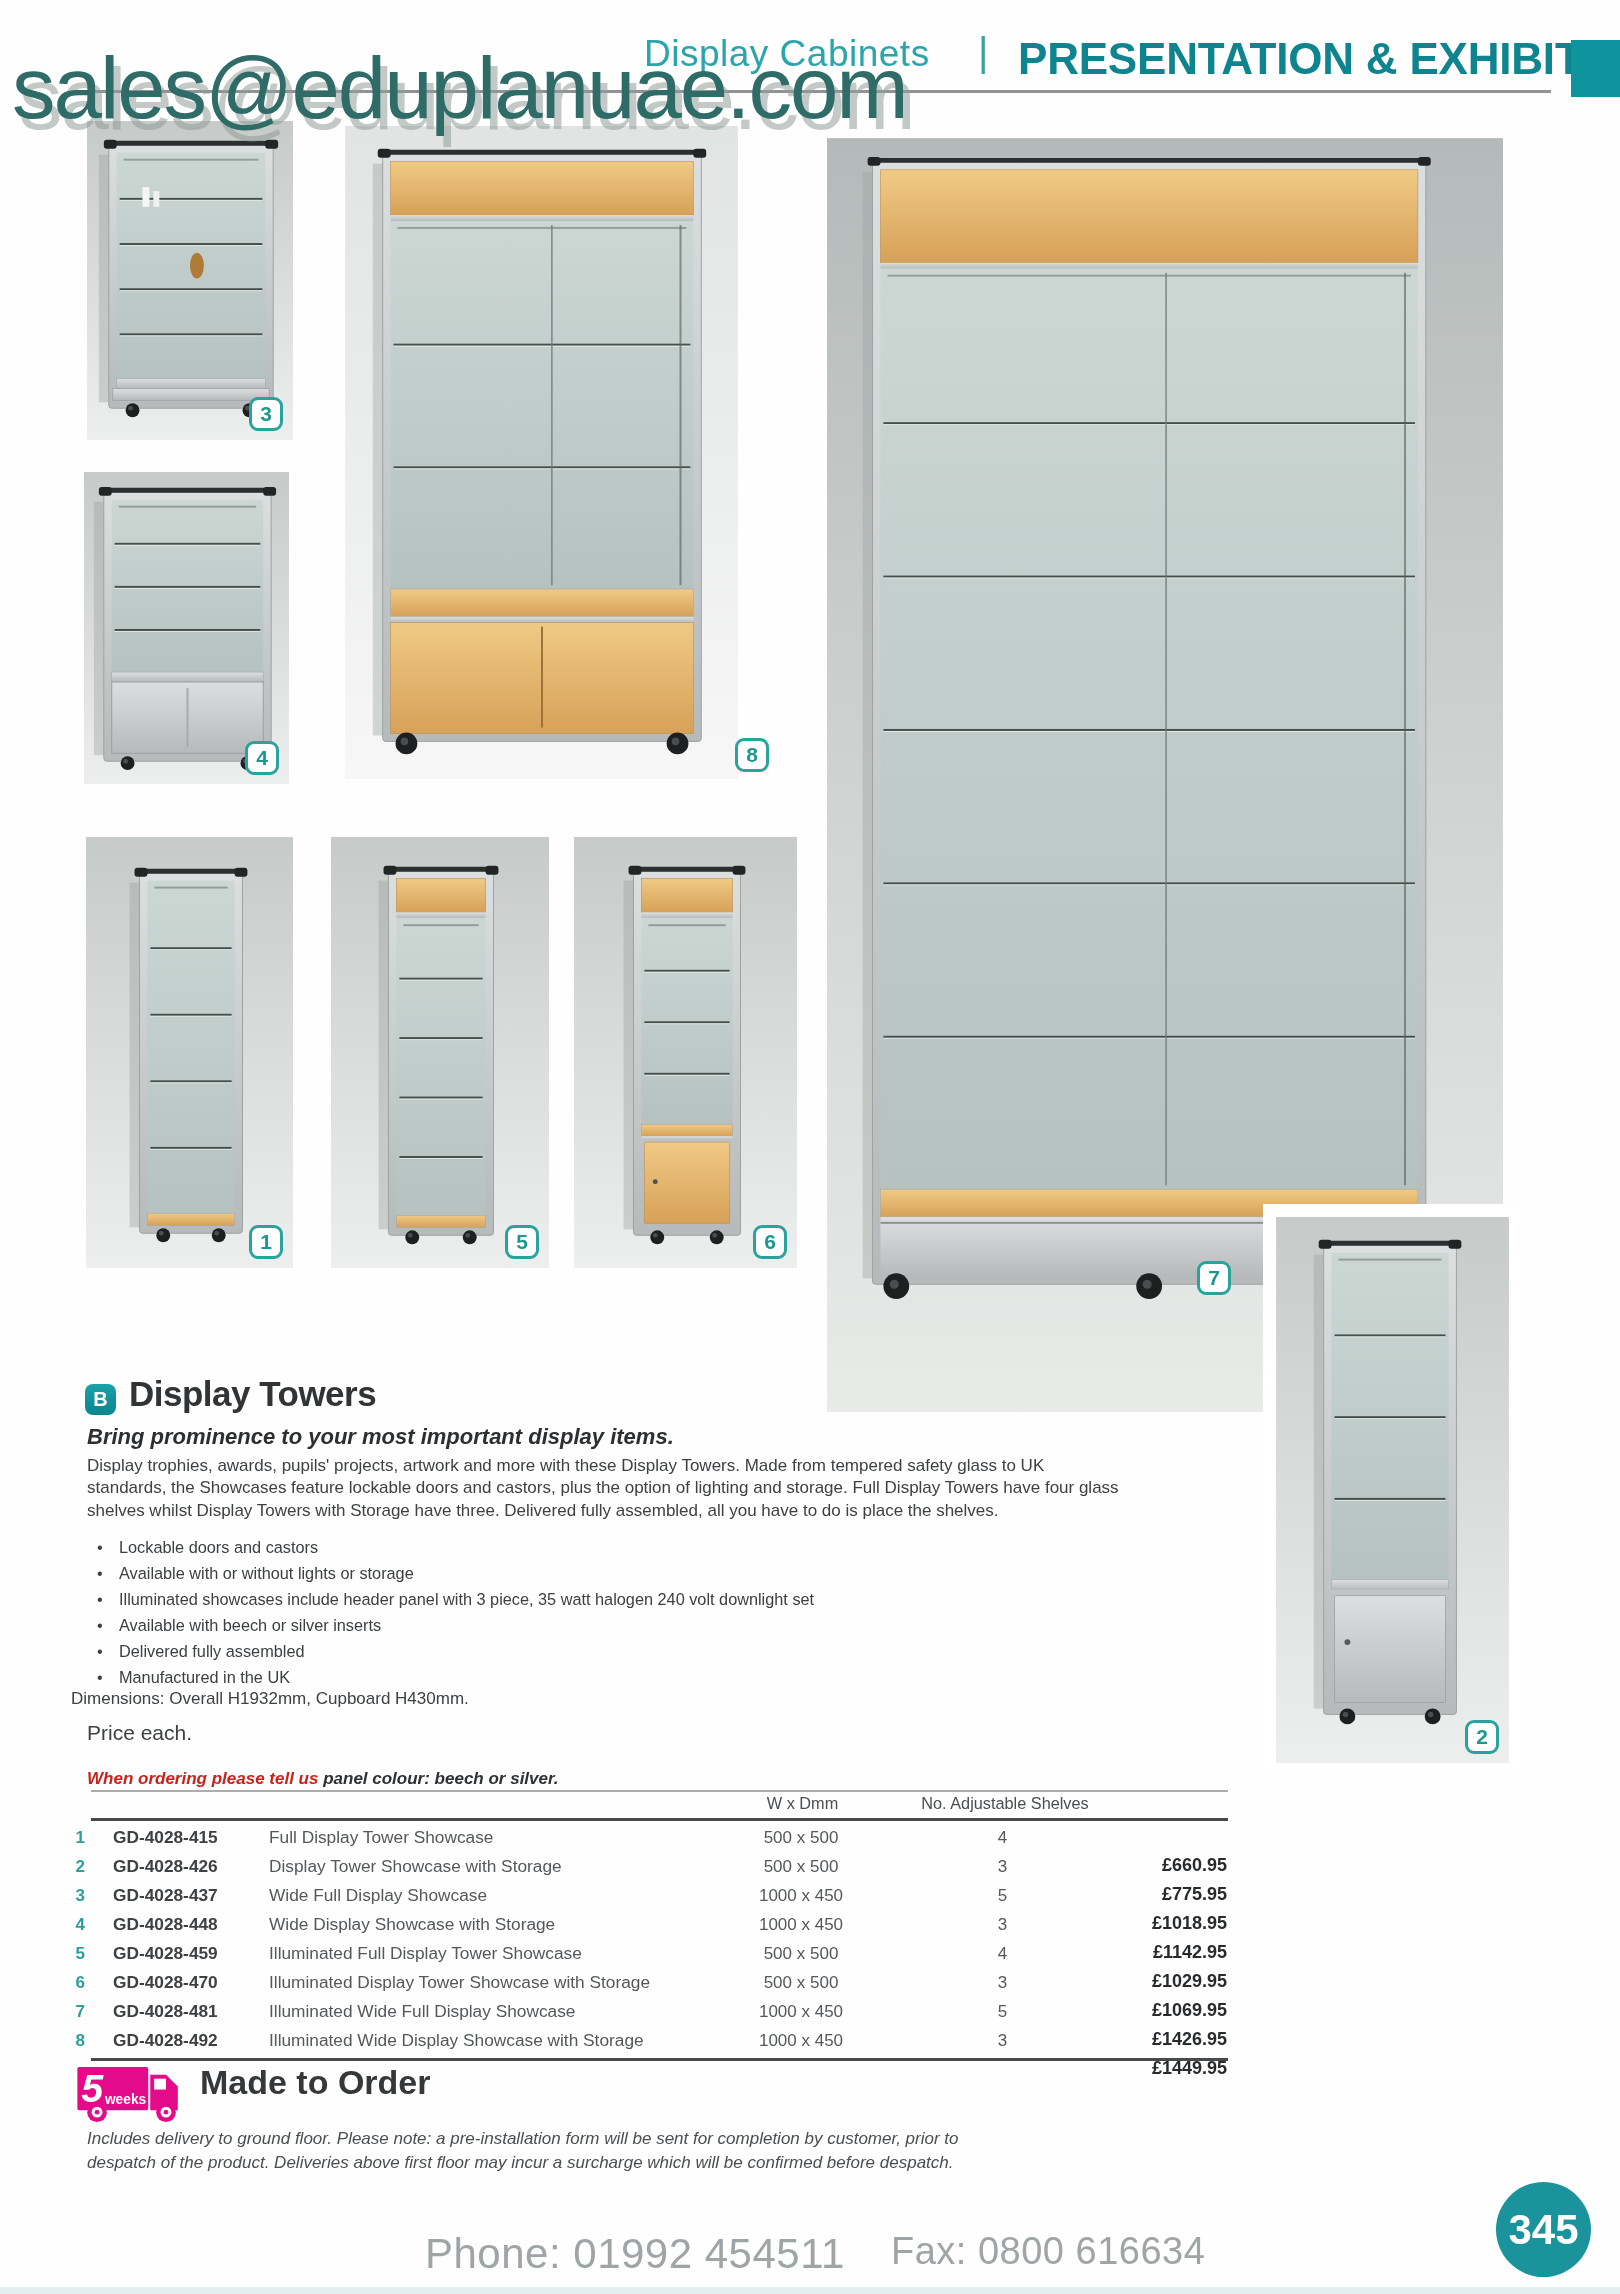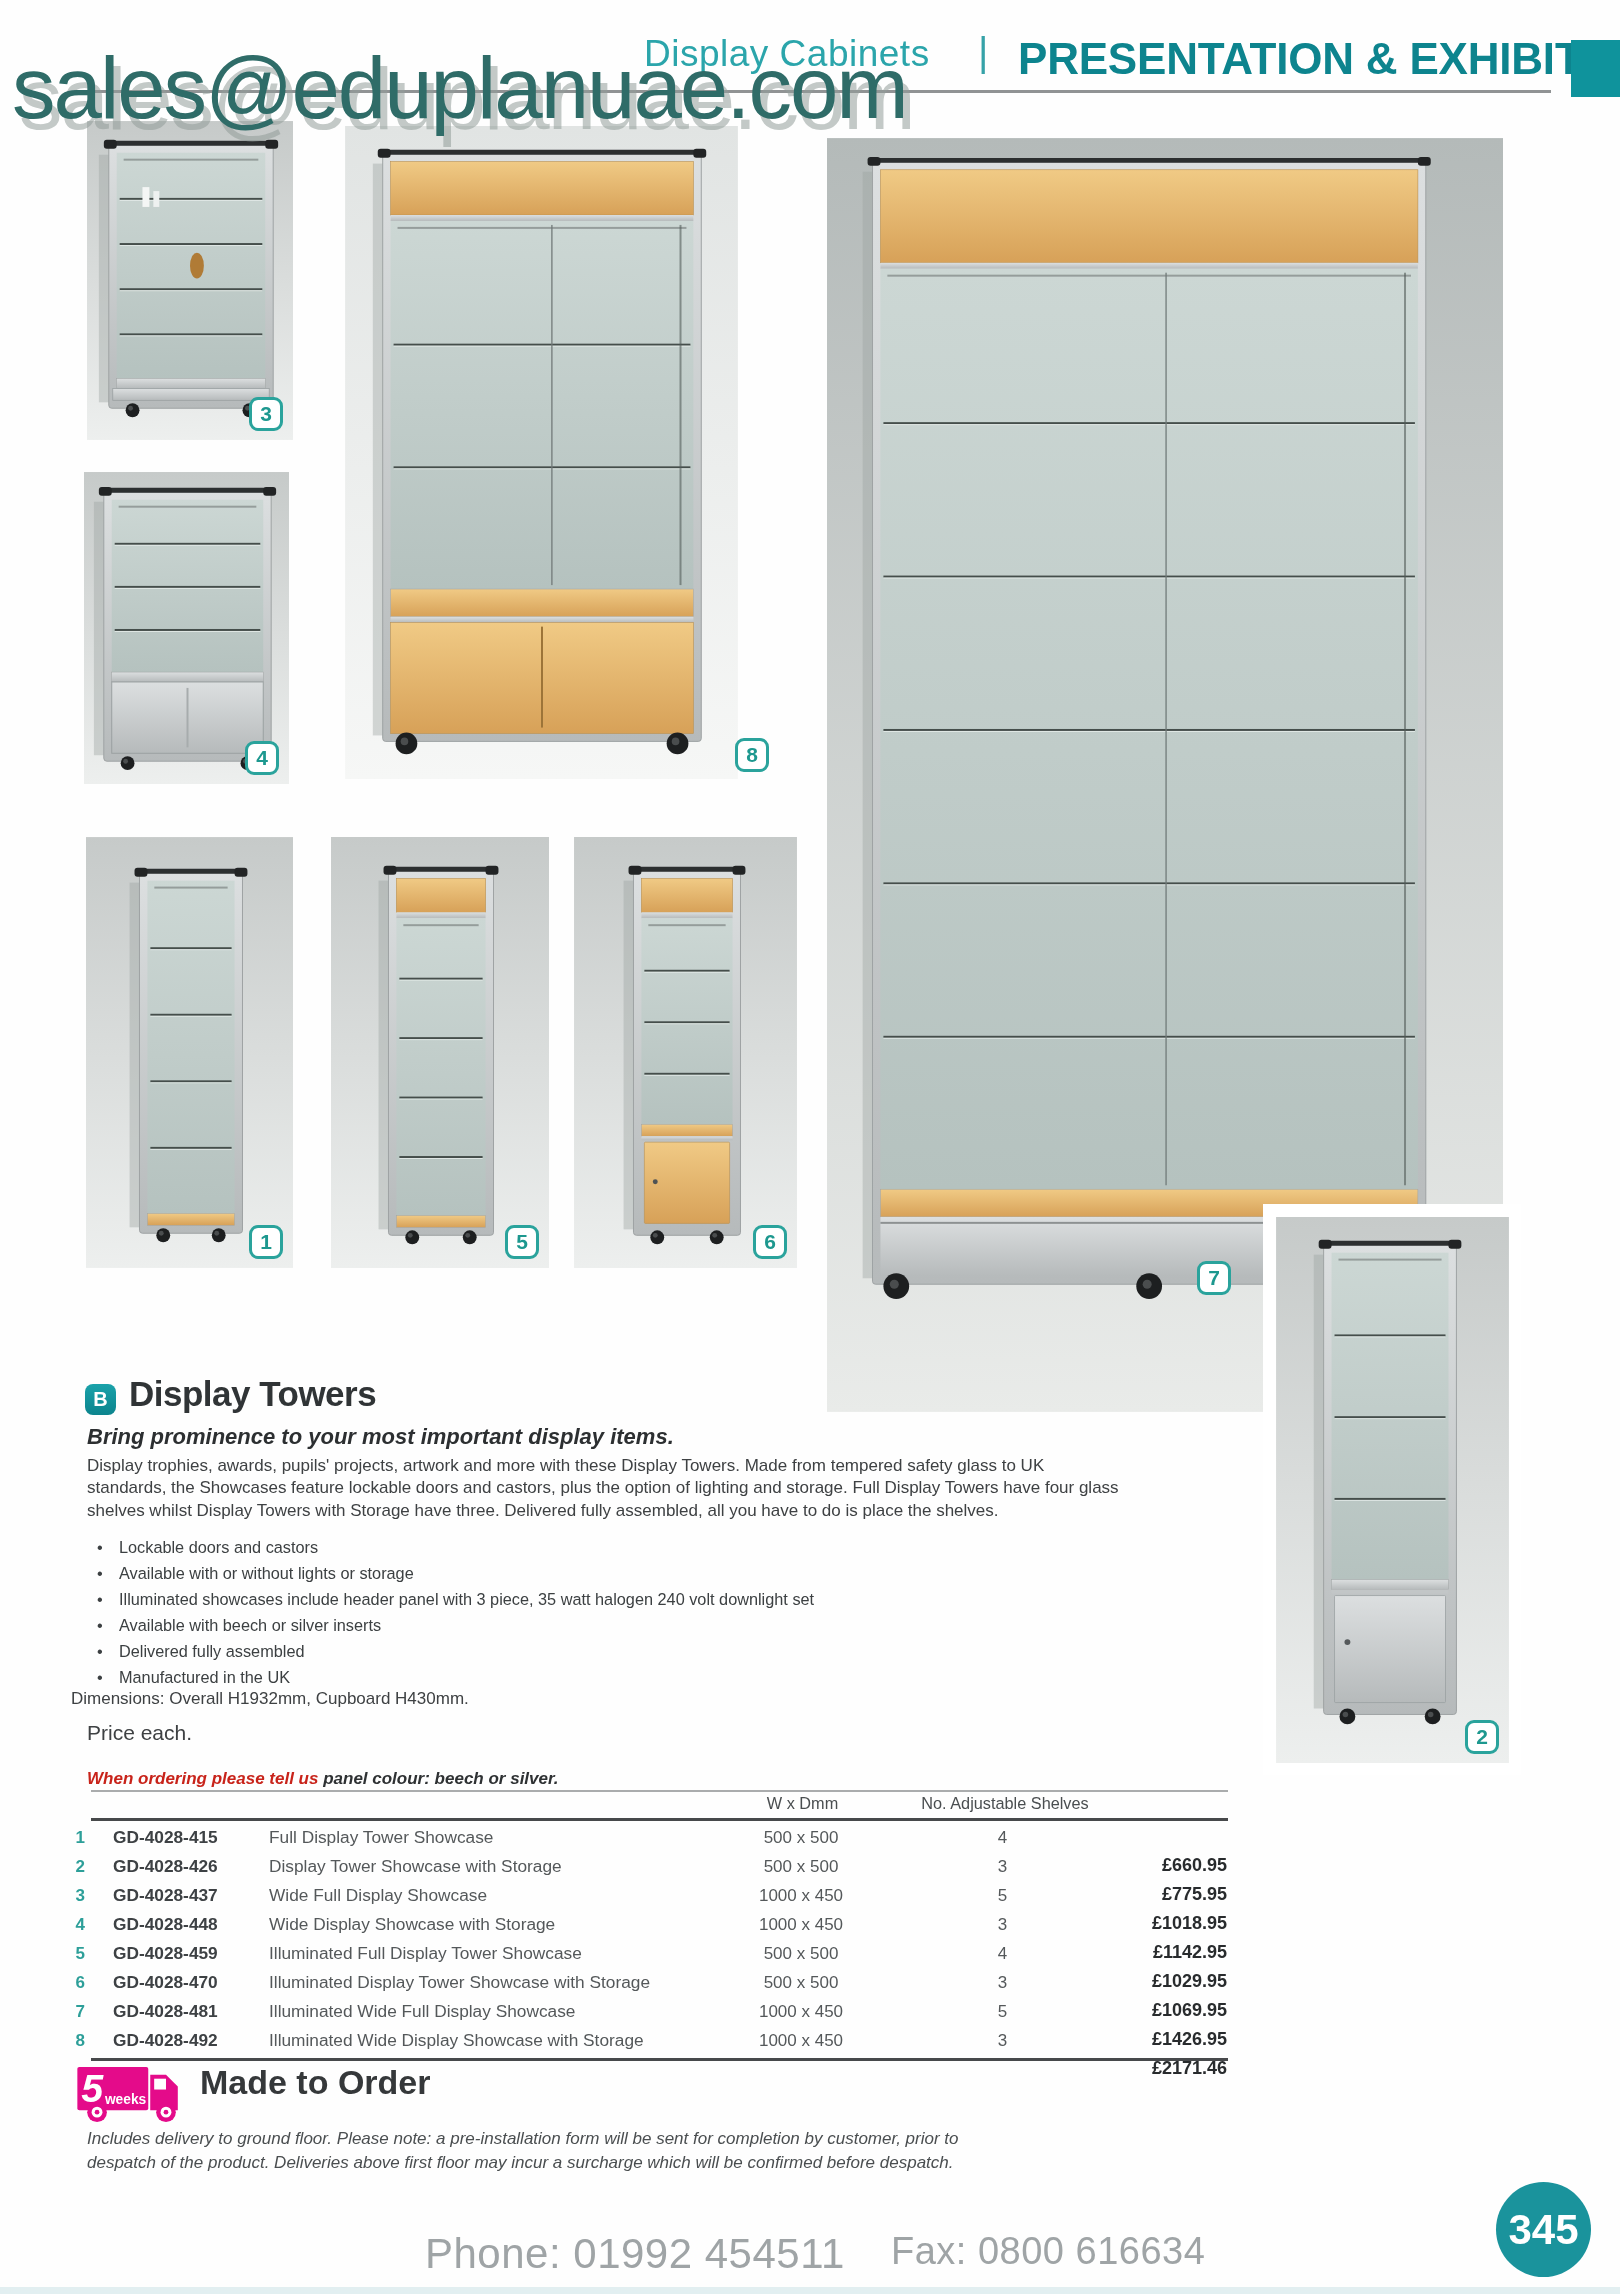--- a/index.html
+++ b/index.html
@@ -444,21 +444,21 @@
         <span class="c-size">1000 x 450</span>
         <span class="c-shelves">5</span>
         <span class="c-price">£1426.95</span>
       </div>
       <div class="trow">
         <span class="c-num">8</span>
         <span class="c-code">GD-4028-492</span>
         <span class="c-desc">Illuminated Wide Display Showcase with Storage</span>
         <span class="c-size">1000 x 450</span>
         <span class="c-shelves">3</span>
-        <span class="c-price">£2171.46</span>
+        <span class="c-price">£1449.95</span>
       </div>
     </div>
   <div class="rule-heavy" style="top:2058px"></div>
 
   <svg class="truck" width="115" height="65" viewBox="0 0 116 66">
     <rect x="2" y="8" width="72" height="44" rx="2" fill="#e40b8a"></rect>
     <path d="M76 16 h16 l12 12 v24 h-28 z" fill="#e40b8a"></path>
     <rect x="80" y="20" width="12" height="11" fill="#ffffff"></rect>
     <circle cx="22" cy="54" r="10" fill="#e40b8a"></circle>
       <circle cx="22" cy="54" r="5.5" fill="#ffffff"></circle>

